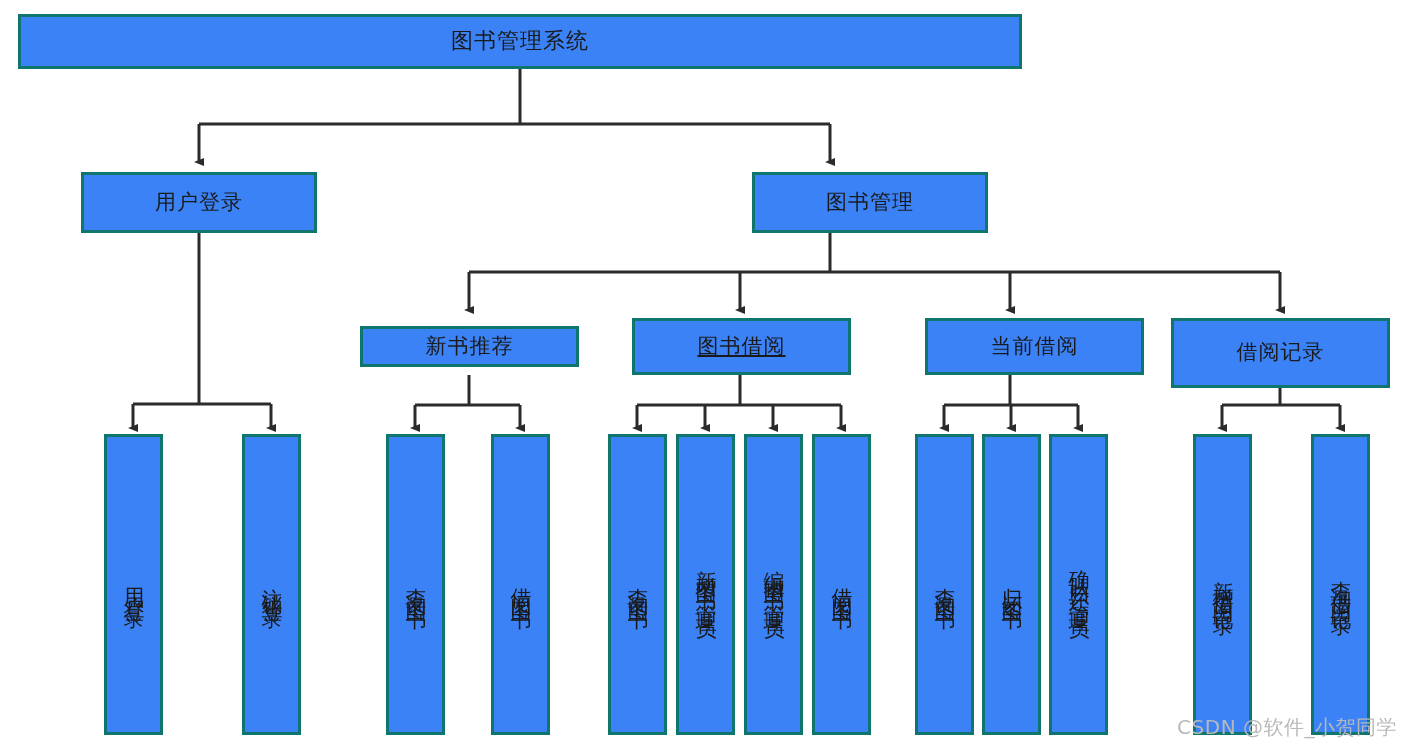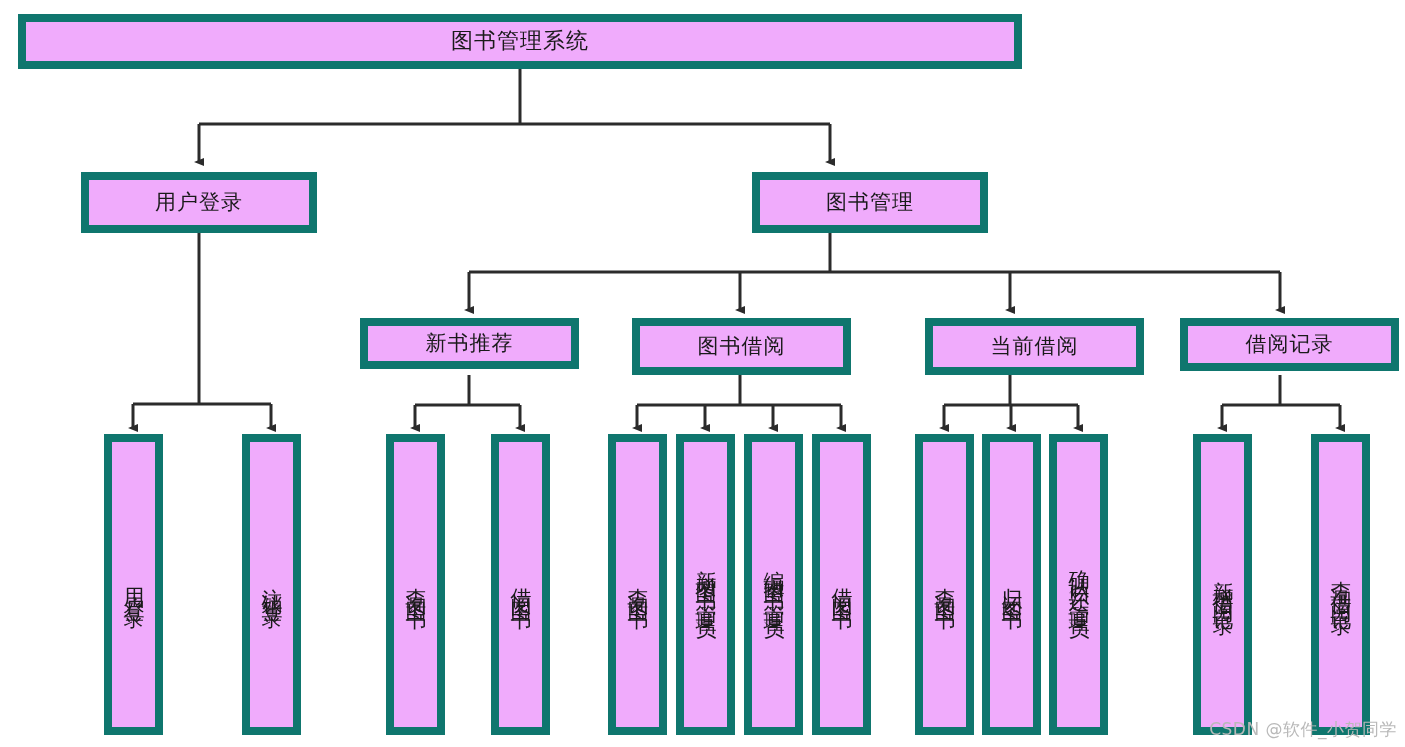--- a/index.html
+++ b/index.html
@@ -18,22 +18,22 @@
     width: 1405px; height: 747px;
     background: #ffffff;
   }
   svg#connectors {
     position: absolute; left: 0; top: 0;
     width: 1405px; height: 747px;
     pointer-events: none;
   }
   .node {
     position: absolute;
-    background: #f0abfc;
-    border: 8px solid #0f766e;
+    background: #3b82f6;
+    border: 3px solid #0f766e;
     display: flex;
     align-items: center;
     justify-content: center;
     color: #1a1a1a;
     z-index: 2;
   }
   .node.h {
     font-size: 21px;
     letter-spacing: 1px;
     line-height: 1.2;
@@ -50,21 +50,21 @@
   }
   .node.v span {
     writing-mode: vertical-rl;
     text-orientation: upright;
     display: block;
   }
   .watermark {
     position: absolute;
     right: 8px;
     bottom: 6px;
-    font-size: 17px;
+    font-size: 20px;
     color: #b9b9b9;
     letter-spacing: 0.5px;
     z-index: 3;
     white-space: nowrap;
   }
 </style>
 </head>
 <body>
 
 <div id="canvas">
@@ -123,30 +123,30 @@
     <span>图书管理系统</span>
   </div>
 
   <div class="node h" style="left:81px; top:172px; width:236px; height:61px;">
     <span>用户登录</span>
   </div>
   <div class="node h" style="left:752px; top:172px; width:236px; height:61px;">
     <span>图书管理</span>
   </div>
 
-  <div class="node h" style="left:360px; top:318px; width:219px; height:51px;">
+  <div class="node h" style="left:360px; top:326px; width:219px; height:41px;">
     <span>新书推荐</span>
   </div>
-  <div class="node h" style="left:632px; top:318px; width:219px; height:57px;">
+  <div class="node h" style="left:632px; top:318px; width:219px; height:57px;text-decoration:underline;">
     <span>图书借阅</span>
   </div>
   <div class="node h" style="left:901px; top:318px; width:219px; height:57px;margin-left:24px;">
     <span>当前借阅</span>
   </div>
-  <div class="node h" style="left:1171px; top:318px; width:219px; height:53px;margin-left:9px;">
+  <div class="node h" style="left:1171px; top:318px; width:219px; height:70px;">
     <span>借阅记录</span>
   </div>
 
   <div class="node v" style="left:104px; top:434px; width:59px; height:301px;">
     <span>用户登录</span>
   </div>
   <div class="node v" style="left:242px; top:434px; width:59px; height:301px;">
     <span>注销登录</span>
   </div>
 

